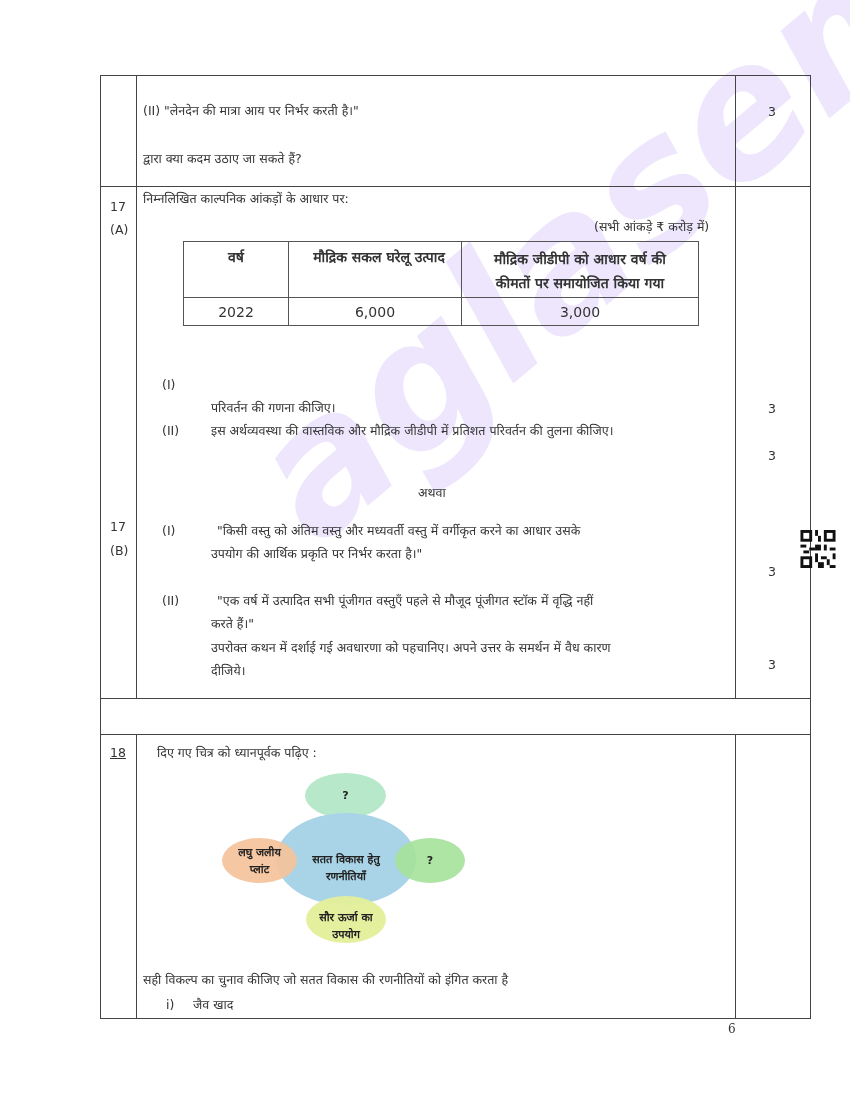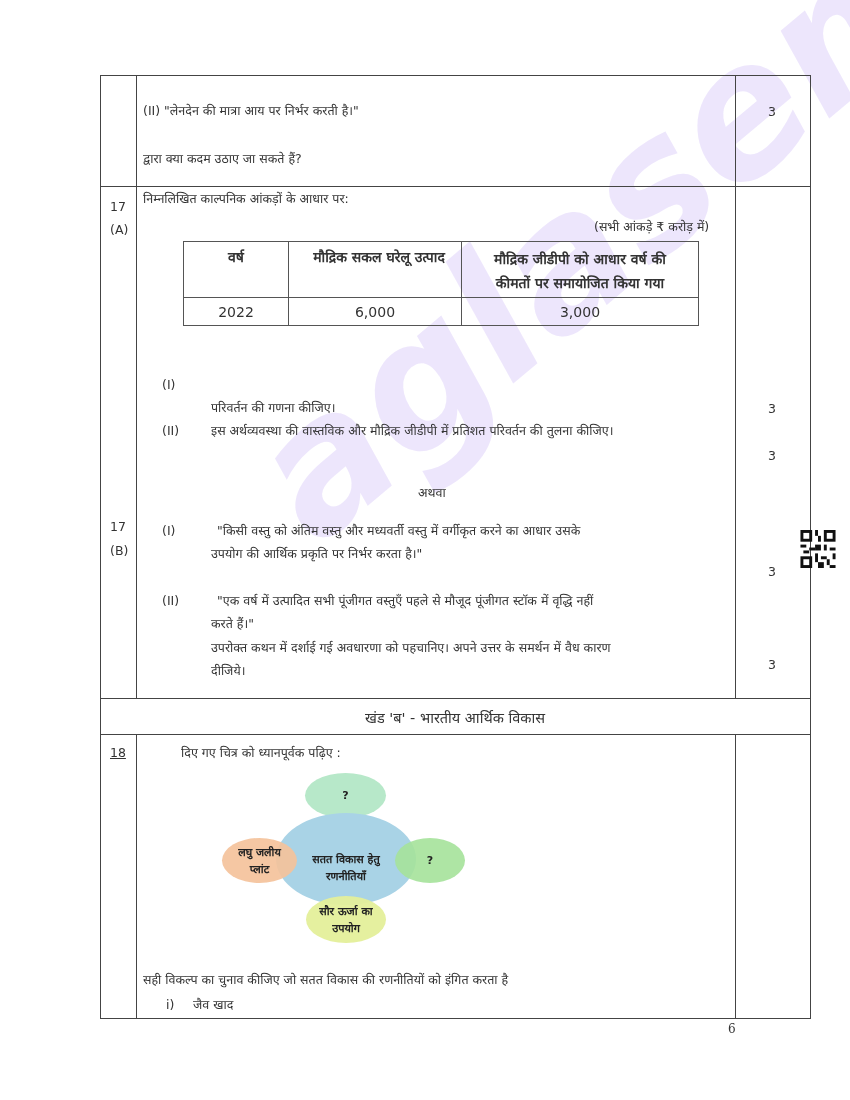--- a/index.html
+++ b/index.html
@@ -100,35 +100,34 @@
     <rect x="10" y="6" width="2" height="1" fill="#111"></rect>
       <rect x="1" y="7" width="2" height="1" fill="#111"></rect>
     <rect x="5" y="8" width="1" height="3" fill="#111"></rect>
       <rect x="7" y="9" width="2" height="1" fill="#111"></rect>
     <rect x="9" y="10" width="1" height="2" fill="#111"></rect>
       <rect x="6" y="11" width="2" height="2" fill="#111"></rect>
     <rect x="10" y="12" width="2" height="1" fill="#111"></rect>
       <rect x="11" y="8" width="1" height="2" fill="#111"></rect>
   </svg>
 
-  <div class="t b" style="left:100px;width:710px;top:710px;text-align:center;font-size:14.5px;">खंड 'ब' - भारतीय आर्थिक विकास</div>
 
   <div class="t" style="left:110px;top:745px;text-decoration:underline;">18</div>
-  <div class="t" style="left:157px;top:745px;margin-left:24px;">दिए गए चित्र को ध्यानपूर्वक पढ़िए :</div>
+  <div class="t" style="left:157px;top:745px;">दिए गए चित्र को ध्यानपूर्वक पढ़िए :</div>
 
   <div>
     <div class="ell" style="left:305px;top:773px;width:81px;height:45px;background:#b7e8c9;">?</div>
     <div class="ell" style="left:276px;top:813px;width:140px;height:92px;background:#a9d3e6;">
       <span style="width:90px;margin-top:18px;">सतत विकास हेतु रणनीतियाँ</span>
     </div>
     <div class="ell" style="left:222px;top:838px;width:75px;height:45px;background:rgba(244,194,155,.92);">
       <span style="width:55px;">लघु जलीय प्लांट</span>
     </div>
     <div class="ell" style="left:395px;top:838px;width:70px;height:45px;background:rgba(165,226,154,.9);">?</div>
-    <div class="ell" style="left:306px;top:896px;width:80px;height:47px;background:rgba(228,239,154,.95);">
+    <div class="ell" style="left:306px;top:896px;width:80px;height:47px;background:rgba(228,239,154,.95);align-items:flex-end;">
       <span style="width:60px;">सौर ऊर्जा का उपयोग</span>
     </div>
   </div>
 
   <div class="t" style="left:143px;top:972px;">सही विकल्प का चुनाव कीजिए जो सतत विकास की रणनीतियों को इंगित करता है</div>
   <div class="t" style="left:166px;top:997px;">i)</div>
   <div class="t" style="left:193px;top:997px;">जैव खाद</div>
 
   <div class="t b" style="left:728px;top:1021px;font-family:'DejaVu Serif',serif;font-size:12px;">6</div>
 </div>

